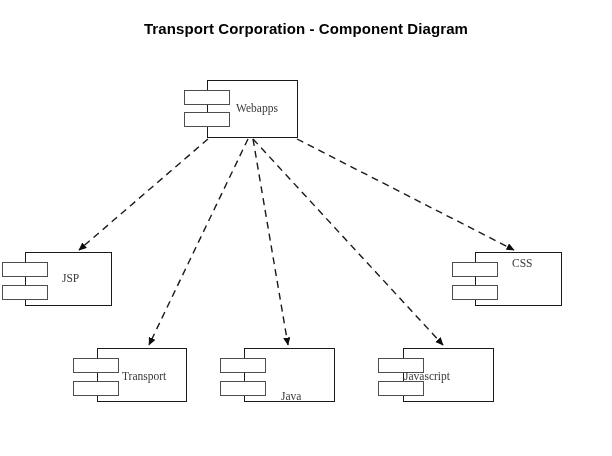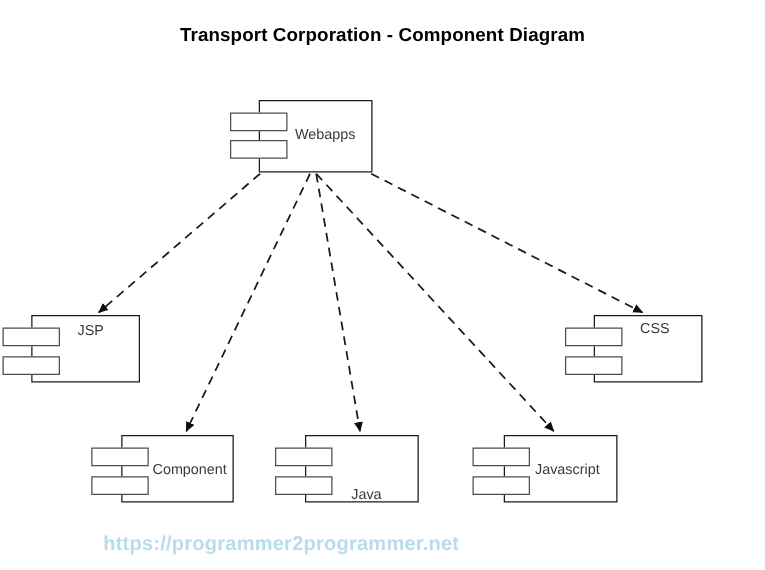--- a/index.html
+++ b/index.html
@@ -50,21 +50,21 @@
     position: absolute;
   }
   .component-body {
     position: absolute;
     box-sizing: border-box;
     background: #ffffff;
     border: 1.4px solid #1a1a1a;
   }
   .component-label {
     position: absolute;
-    font-family: Liberation Sans, sans-serif;
+    font-family: Liberation Serif, serif;
     font-size: 11.5px;
     color: #3a3a3a;
     white-space: nowrap;
   }
   .component-tab {
     position: absolute;
     box-sizing: border-box;
     background: #ffffff;
     border: 1.6px solid #4d4d4d;
   }
@@ -95,43 +95,42 @@
       <div class="component-node">
         <div class="component-body" style="left: 207px; top: 80px; width: 91px; height: 58px;"></div>
         <div class="component-tab" style="left: 184px; top: 90px; width: 46px; height: 15px;"></div>
         <div class="component-tab" style="left: 184px; top: 112px; width: 46px; height: 15px;"></div>
         <div class="component-label" style="left: 236px; top: 102px;">Webapps</div>
       </div>
       <div class="component-node">
         <div class="component-body" style="left: 25px; top: 252px; width: 87px; height: 54px;"></div>
         <div class="component-tab" style="left: 2px; top: 262px; width: 46px; height: 15px;"></div>
         <div class="component-tab" style="left: 2px; top: 285px; width: 46px; height: 15px;"></div>
-        <div class="component-label" style="left: 62px; top: 259px;">JSP</div>
+        <div class="component-label" style="left: 62px; top: 272px;">JSP</div>
       </div>
       <div class="component-node">
         <div class="component-body" style="left: 475px; top: 252px; width: 87px; height: 54px;"></div>
         <div class="component-tab" style="left: 452px; top: 262px; width: 46px; height: 15px;"></div>
         <div class="component-tab" style="left: 452px; top: 285px; width: 46px; height: 15px;"></div>
         <div class="component-label" style="left: 512px; top: 257px;">CSS</div>
       </div>
       <div class="component-node">
         <div class="component-body" style="left: 97px; top: 348px; width: 90px; height: 54px;"></div>
         <div class="component-tab" style="left: 73px; top: 358px; width: 46px; height: 15px;"></div>
         <div class="component-tab" style="left: 73px; top: 381px; width: 46px; height: 15px;"></div>
-        <div class="component-label" style="left: 122px; top: 370px;">Component</div>
+        <div class="component-label" style="left: 122px; top: 370px;">Transport</div>
       </div>
       <div class="component-node">
         <div class="component-body" style="left: 244px; top: 348px; width: 91px; height: 54px;"></div>
         <div class="component-tab" style="left: 220px; top: 358px; width: 46px; height: 15px;"></div>
         <div class="component-tab" style="left: 220px; top: 381px; width: 46px; height: 15px;"></div>
         <div class="component-label" style="left: 281px; top: 390px;">Java</div>
       </div>
       <div class="component-node">
         <div class="component-body" style="left: 403px; top: 348px; width: 91px; height: 54px;"></div>
         <div class="component-tab" style="left: 378px; top: 358px; width: 46px; height: 15px;"></div>
         <div class="component-tab" style="left: 378px; top: 381px; width: 46px; height: 15px;"></div>
-        <div class="component-label" style="left: 428px; top: 370px; text-align: right;">Javascript</div>
+        <div class="component-label" style="left: 404px; top: 370px; text-align: right;">Javascript</div>
       </div>
     </div>
 
-  <div id="watermark">https://programmer2programmer.net</div>
 
 </div>
 
 </body></html>

